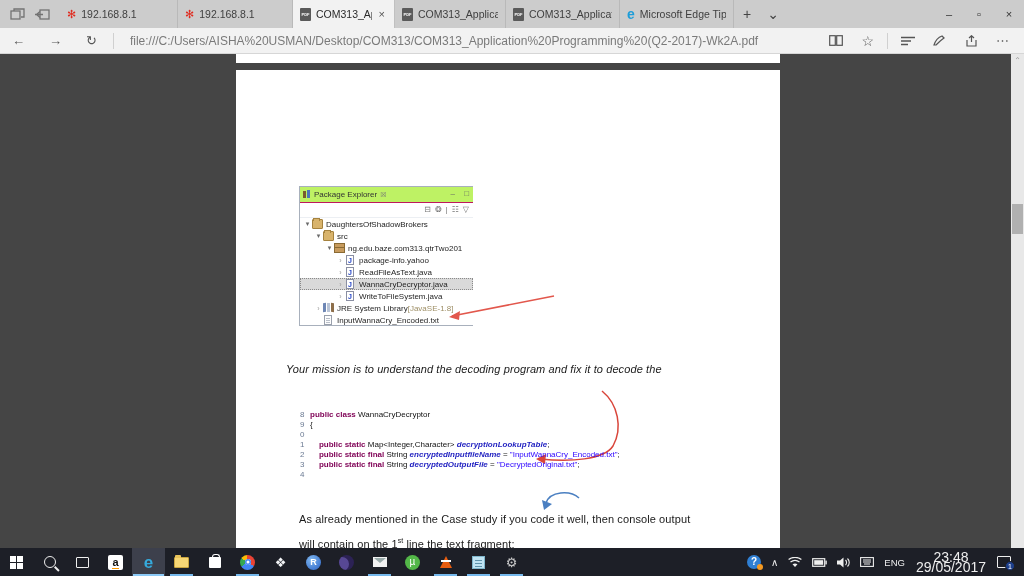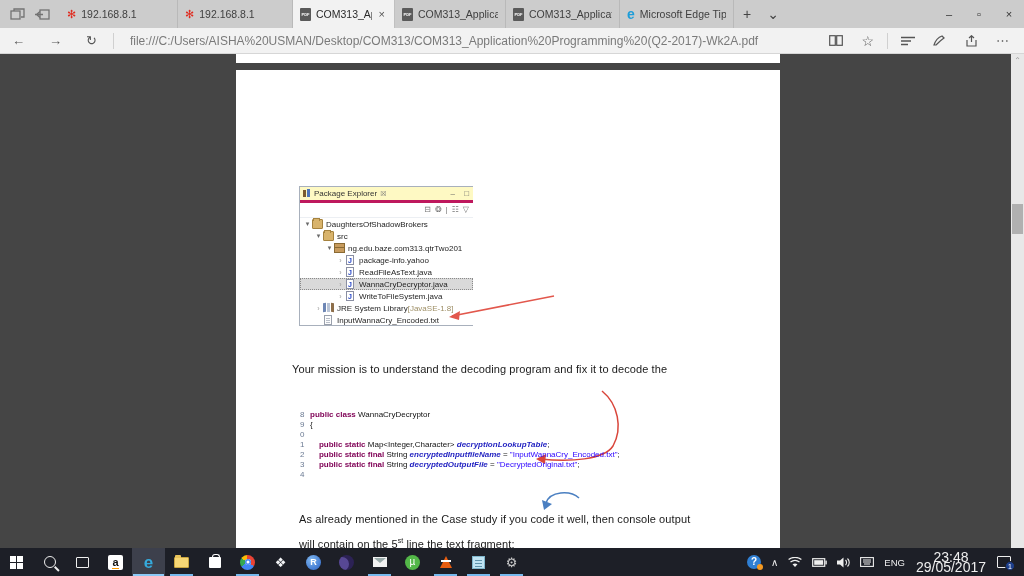--- a/index.html
+++ b/index.html
@@ -33,21 +33,21 @@
   #prevpage{position:absolute;left:236px;top:0;width:544px;height:9px;background:#ffffff;}
   #page{position:absolute;left:236px;top:16px;width:544px;height:478px;background:#ffffff;}
 
   
   #scrollbar{position:absolute;right:0;top:0;width:13px;height:494px;background:#e8e8e8;}
   #scroll-up{position:absolute;top:2px;left:2px;width:9px;height:9px;color:#9a9a9a;font-size:8px;text-align:center;line-height:9px;}
   #scroll-thumb{position:absolute;left:1px;top:150px;width:11px;height:30px;background:#b0b0b0;}
 
   
   #pkg{position:absolute;left:63px;top:116px;width:174px;height:140px;background:#fff;border:1px solid #a8b0bc;border-right:none;overflow:hidden;}
-  #pkg-head{height:16px;background:#fef9c3;border-bottom:3px solid #be185d;display:flex;align-items:center;font-size:8px;color:#333;padding:0 3px;position:relative;}
+  #pkg-head{height:16px;background:#bef264;border-bottom:1px solid #be185d;display:flex;align-items:center;font-size:8px;color:#333;padding:0 3px;position:relative;}
   #pkg-head .ptitle{margin-left:3px;white-space:nowrap;}
   #pkg-head .px{margin-left:3px;color:#777;font-size:7px;}
   .pkg-winbtn{position:absolute;top:2px;font-size:8px;color:#666;}
   #pkg-tools{height:15px;display:flex;align-items:center;justify-content:flex-end;gap:4px;padding-right:4px;font-size:8px;color:#777;border-bottom:1px solid #eceff3;}
   .ptool{line-height:1;}
   #pkg-tree{font-size:8px;color:#1e1e1e;}
   .trow{height:12px;display:flex;align-items:center;white-space:nowrap;}
   .trow .chev{width:9px;flex:none;text-align:center;color:#6a6a6a;font-size:7px;}
   .trow .chev.c{color:#9a9a9a;}
   .trow .ticon{width:11px;height:10px;flex:none;margin-right:3px;position:relative;}
@@ -64,21 +64,21 @@
   .ic-lib i{position:absolute;width:3px;height:9px;top:0;}
   .ic-txt{position:absolute;left:1px;top:0;width:8px;height:10px;background:#fdfdfd;border:1px solid #9aa0ac;}
   .ic-txt:before{content:"";position:absolute;left:1px;right:1px;top:2px;height:1px;background:#b9bfc9;box-shadow:0 2px 0 #b9bfc9,0 4px 0 #b9bfc9;}
 
   
   #callout{position:absolute;left:264px;top:211px;width:140px;height:36px;border:1px solid #2b2b2b;background:#fff;font-size:11px;color:#1c1c1c;padding:3px 7px;}
   #ann{position:absolute;left:0;top:0;width:544px;height:478px;pointer-events:none;}
 
   
   .para{position:absolute;font-size:11px;color:#1a1a1a;letter-spacing:.1px;line-height:22px;}
-  #mission{left:56px;top:288px;width:420px;}
+  #mission{left:50px;top:288px;width:420px;font-style:italic;}
   #casepara{left:63px;top:438px;width:430px;}
   sup{font-size:7px;}
   #weblink-line{position:absolute;left:63px;top:489px;font-size:10.5px;color:#1a1a1a;}
   #weblink-line a{color:#0563c1;text-decoration:underline;}
 
   
   #code{position:absolute;left:64px;top:340px;font-family:"DejaVu Sans Mono",monospace;font-size:8px;line-height:10px;white-space:pre;}
   .cl{display:flex;}
   .cl .ln{width:10px;color:#6b7a93;flex:none;}
   .seg-k{color:#7f0055;font-weight:bold;}
@@ -336,21 +336,21 @@
       </svg>
 
       <div class="para" id="mission">
         <div>Your mission is to understand the decoding program and fix it to decode the</div>
       </div>
 
       <div id="code"><div class="cl"><span class="ln">8</span><span><span class="seg-k">public class </span><span class="seg-d">WannaCryDecryptor</span></span></div><div class="cl"><span class="ln">9</span><span><span class="seg-d">{</span></span></div><div class="cl"><span class="ln">0</span><span></span></div><div class="cl"><span class="ln">1</span><span><span class="seg-d">    </span><span class="seg-k">public static </span><span class="seg-d">Map&lt;Integer,Character&gt; </span><span class="seg-f">decryptionLookupTable</span><span class="seg-d">;</span></span></div><div class="cl"><span class="ln">2</span><span><span class="seg-d">    </span><span class="seg-k">public static final </span><span class="seg-d">String </span><span class="seg-f">encryptedInputfileName</span><span class="seg-d"> = </span><span class="seg-s">"InputWannaCry_Encoded.txt"</span><span class="seg-d">;</span></span></div><div class="cl"><span class="ln">3</span><span><span class="seg-d">    </span><span class="seg-k">public static final </span><span class="seg-d">String </span><span class="seg-f">decryptedOutputFile</span><span class="seg-d"> = </span><span class="seg-s">"DecryptedOriginal.txt"</span><span class="seg-d">;</span></span></div><div class="cl"><span class="ln">4</span><span></span></div></div>
 
       <div class="para" id="casepara">
         <div>As already mentioned in the Case study if you code it well, then console output</div>
-        <div><span>will contain on the 5</span><sup>st</sup><span> line the text fragment:</span></div>
+        <div><span>will contain on the 1</span><sup>st</sup><span> line the text fragment:</span></div>
       </div>
 
       <div id="weblink-line">
         <span>From the web link: </span><a href="#">https://www.yahoo.com/news/trumps-real-undoing-may-creeping-fatigue-</a>
       </div>
 
     </div>
 
     <div id="scrollbar">
       <div id="scroll-up">⌃</div>

